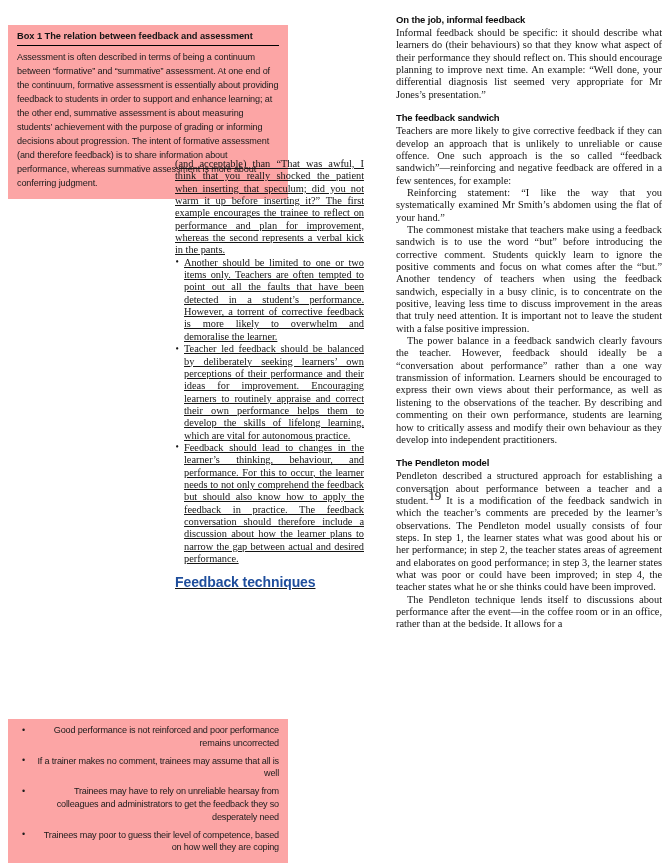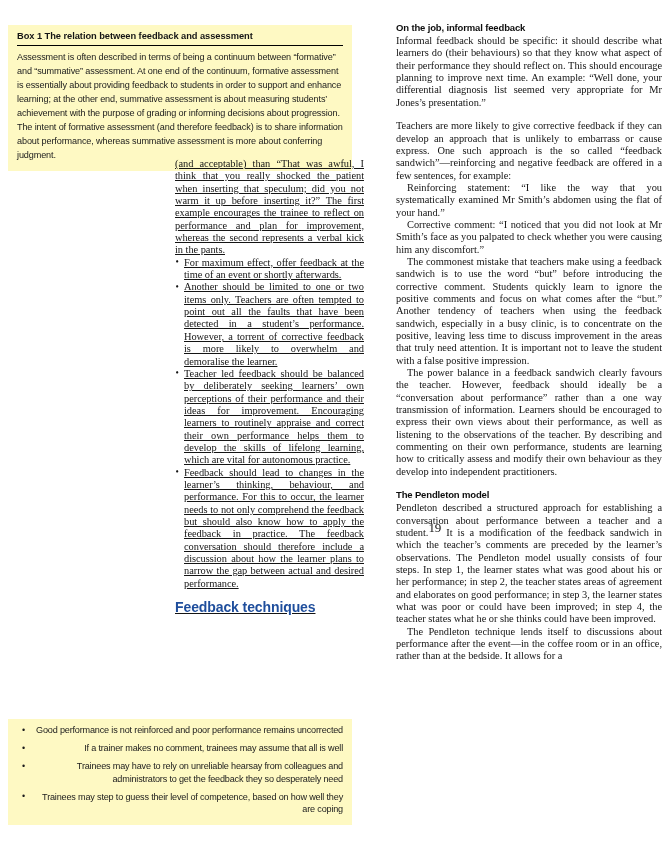--- a/index.html
+++ b/index.html
@@ -32,24 +32,24 @@
   .col-right {
     position: absolute;
     left: 396px;
     top: 6px;
     width: 266px;
     height: 854px;
   }
 
   
   .box {
-    background: #fef9c3;
+    background: #fca5a5;
     box-sizing: border-box;
     padding: 5px 9px 9px 9px;
-    width: 344px;
+    width: 280px;
   }
   .box-title {
     font-family: "Liberation Sans", sans-serif;
     font-weight: bold;
     font-size: 9.3px;
     line-height: 13px;
     color: #151515;
     border-bottom: 1.2px solid #000000;
     padding-bottom: 2px;
     margin-bottom: 4px;
@@ -151,21 +151,21 @@
     color: #0d0d0d;
     margin: 0 0 0.5px 0;
     letter-spacing: -0.15px;
   }
 
   .gap { height: 11px; }
 
   .right-body {
     position: absolute;
     left: 0;
-    top: 16px;
+    top: 8px;
     width: 266px;
     font-family: "Liberation Serif", serif;
     font-size: 10.4px;
     line-height: 12.35px;
     text-align: justify;
     color: #141414;
     letter-spacing: -0.03px;
   }
 
   sup {
@@ -184,52 +184,51 @@
     <div id="box1-wrap">
       <div class="box">
         <div class="box-title">Box 1 The relation between feedback and assessment</div>
         <div class="box-body">Assessment is often described in terms of being a continuum between “formative” and “summative” assessment. At one end of the continuum, formative assessment is essentially about providing feedback to students in order to support and enhance learning; at the other end, summative assessment is about measuring students’ achievement with the purpose of grading or informing decisions about progression. The intent of formative assessment (and therefore feedback) is to share information about performance, whereas summative assessment is more about conferring judgment.</div>
       </div>
     </div>
 
     <div class="body-col" id="left-body">
       <p class="p">(and acceptable) than “That was awful, I think that you really shocked the patient when inserting that speculum; did you not warm it up before inserting it?” The first example encourages the trainee to reflect on performance and plan for improvement, whereas the second represents a verbal kick in the pants.</p>
       <ul class="bullets">
-        <li>For maximum effect, offer feedback at the time of an event or shortly afterwards.</li>
         <li>Another should be limited to one or two items only. Teachers are often tempted to point out all the faults that have been detected in a student’s performance. However, a torrent of corrective feedback is more likely to overwhelm and demoralise the learner.</li>
         <li>Teacher led feedback should be balanced by deliberately seeking learners’ own perceptions of their performance and their ideas for improvement. Encouraging learners to routinely appraise and correct their own performance helps them to develop the skills of lifelong learning, which are vital for autonomous practice.</li>
         <li>Feedback should lead to changes in the learner’s thinking, behaviour, and performance. For this to occur, the learner needs to not only comprehend the feedback but should also know how to apply the feedback in practice. The feedback conversation should therefore include a discussion about how the learner plans to narrow the gap between actual and desired performance.</li>
       </ul>
       <h3 class="sec-blue">Feedback techniques</h3>
     </div>
 
     <div id="box2-wrap">
       <div class="box">
         <ul class="box-list">
           <li>Good performance is not reinforced and poor performance remains uncorrected</li>
           <li>If a trainer makes no comment, trainees may assume that all is well</li>
           <li>Trainees may have to rely on unreliable hearsay from colleagues and administrators to get the feedback they so desperately need</li>
-          <li>Trainees may step to guess their level of competence, based on how well they are coping</li>
+          <li>Trainees may poor to guess their level of competence, based on how well they are coping</li>
         </ul>
       </div>
     </div>
 
   </div>
 
   <div class="col-right">
     <div class="right-body">
 
       <h3 class="sec-black">On the job, informal feedback</h3>
       <p class="p">Informal feedback should be specific: it should describe what learners do (their behaviours) so that they know what aspect of their performance they should reflect on. This should encourage planning to improve next time. An example: “Well done, your differential diagnosis list seemed very appropriate for Mr Jones’s presentation.”</p>
 
       <div class="gap"></div>
 
-      <p class="p">Teachers are more likely to give corrective feedback if they can develop an approach that is unlikely to embarrass or cause express. One such approach is the so called “feedback sandwich”—reinforcing and negative feedback are offered in a few sentences, for example:</p>
+      <h3 class="sec-black">The feedback sandwich</h3>
+      <p class="p">Teachers are more likely to give corrective feedback if they can develop an approach that is unlikely to unreliable or cause offence. One such approach is the so called “feedback sandwich”—reinforcing and negative feedback are offered in a few sentences, for example:</p>
       <p class="p indent">Reinforcing statement: “I like the way that you systematically examined Mr Smith’s abdomen using the flat of your hand.”</p>
-      <p class="p indent">Corrective comment: “I noticed that you did not look at Mr Smith’s face as you palpated to check whether you were causing him any discomfort.”</p>
       <p class="p indent">The commonest mistake that teachers make using a feedback sandwich is to use the word “but” before introducing the corrective comment. Students quickly learn to ignore the positive comments and focus on what comes after the “but.” Another tendency of teachers when using the feedback sandwich, especially in a busy clinic, is to concentrate on the positive, leaving less time to discuss improvement in the areas that truly need attention. It is important not to leave the student with a false positive impression.</p>
       <p class="p indent">The power balance in a feedback sandwich clearly favours the teacher. However, feedback should ideally be a “conversation about performance” rather than a one way transmission of information. Learners should be encouraged to express their own views about their performance, as well as listening to the observations of the teacher. By describing and commenting on their own performance, students are learning how to critically assess and modify their own behaviour as they develop into independent practitioners.</p>
 
       <div class="gap"></div>
 
       <h3 class="sec-black">The Pendleton model</h3>
       <p class="p"><span>Pendleton described a structured approach for establishing a conversation about performance between a teacher and a student.</span><sup>19</sup><span> It is a modification of the feedback sandwich in which the teacher’s comments are preceded by the learner’s observations. The Pendleton model usually consists of four steps. In step 1, the learner states what was good about his or her performance; in step 2, the teacher states areas of agreement and elaborates on good performance; in step 3, the learner states what was poor or could have been improved; in step 4, the teacher states what he or she thinks could have been improved.</span></p>
       <p class="p indent">The Pendleton technique lends itself to discussions about performance after the event—in the coffee room or in an office, rather than at the bedside. It allows for a</p>
 
     </div>

